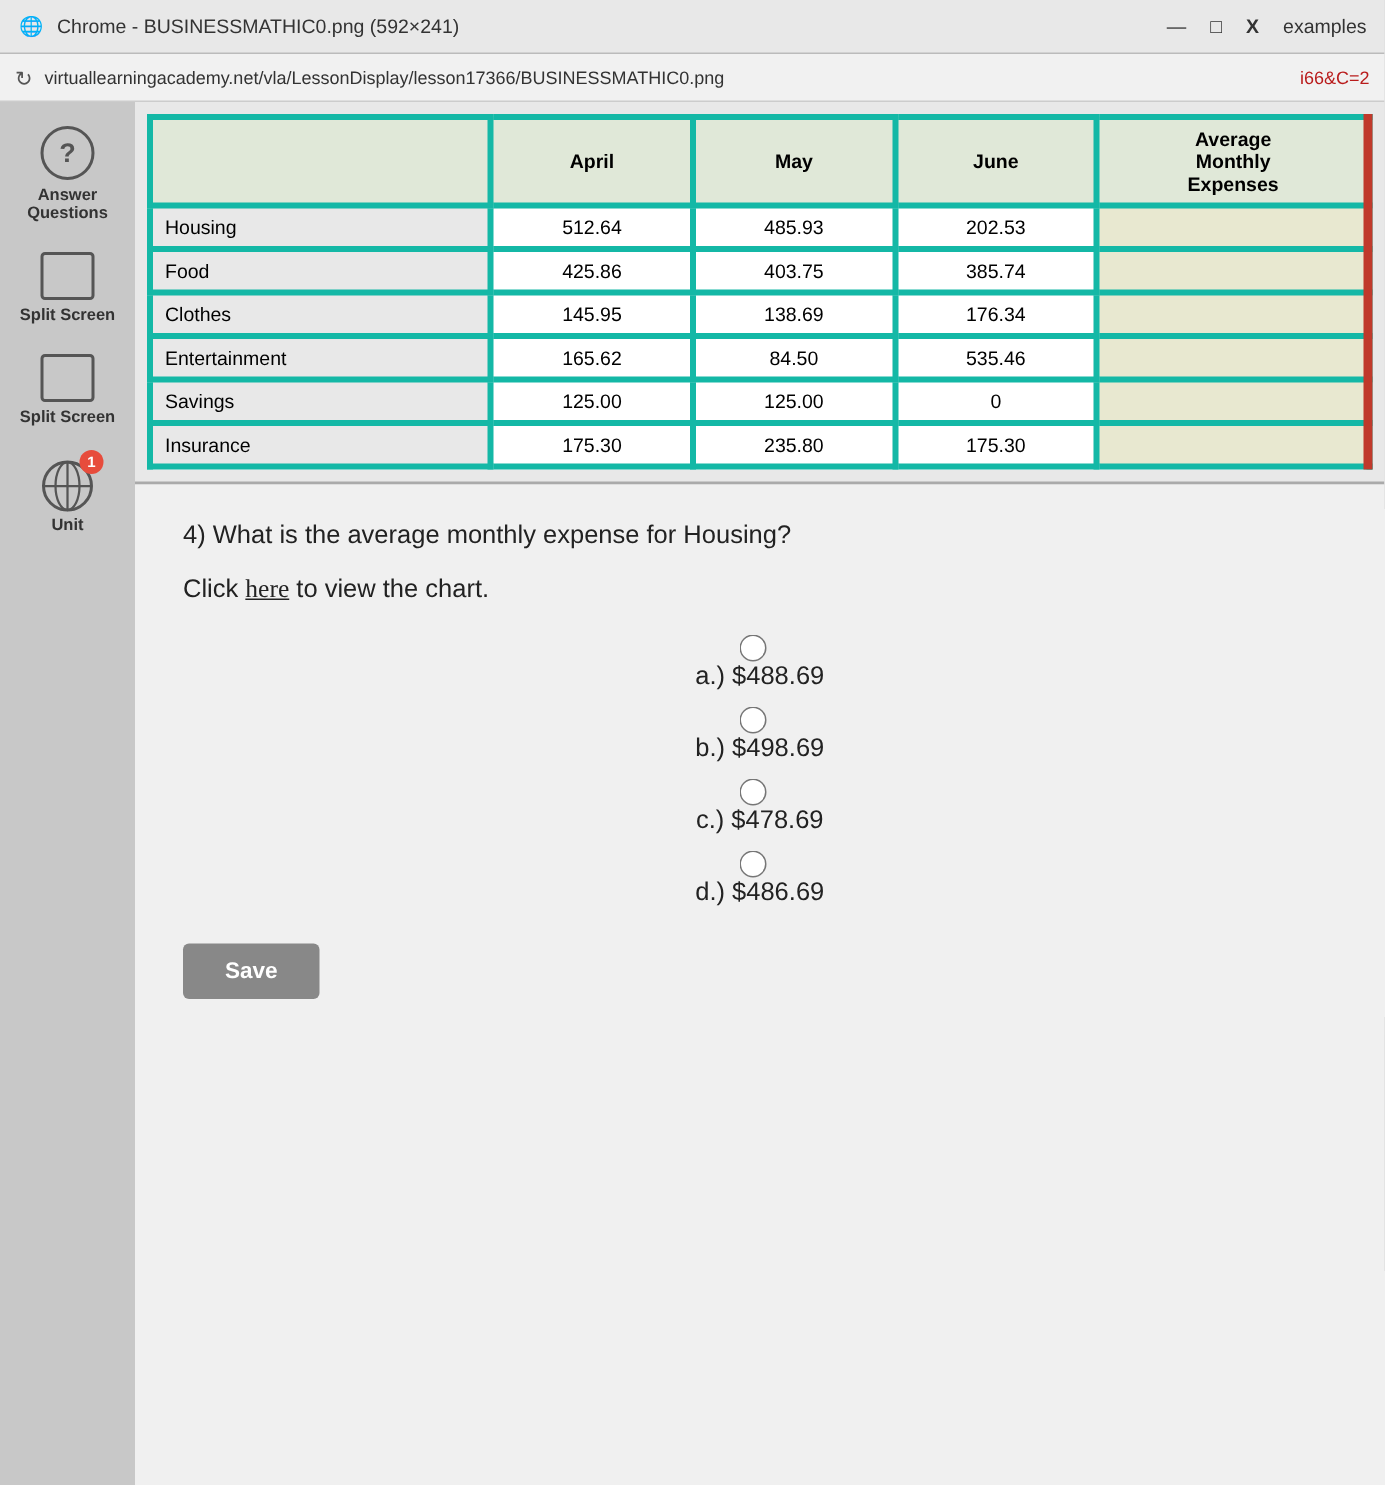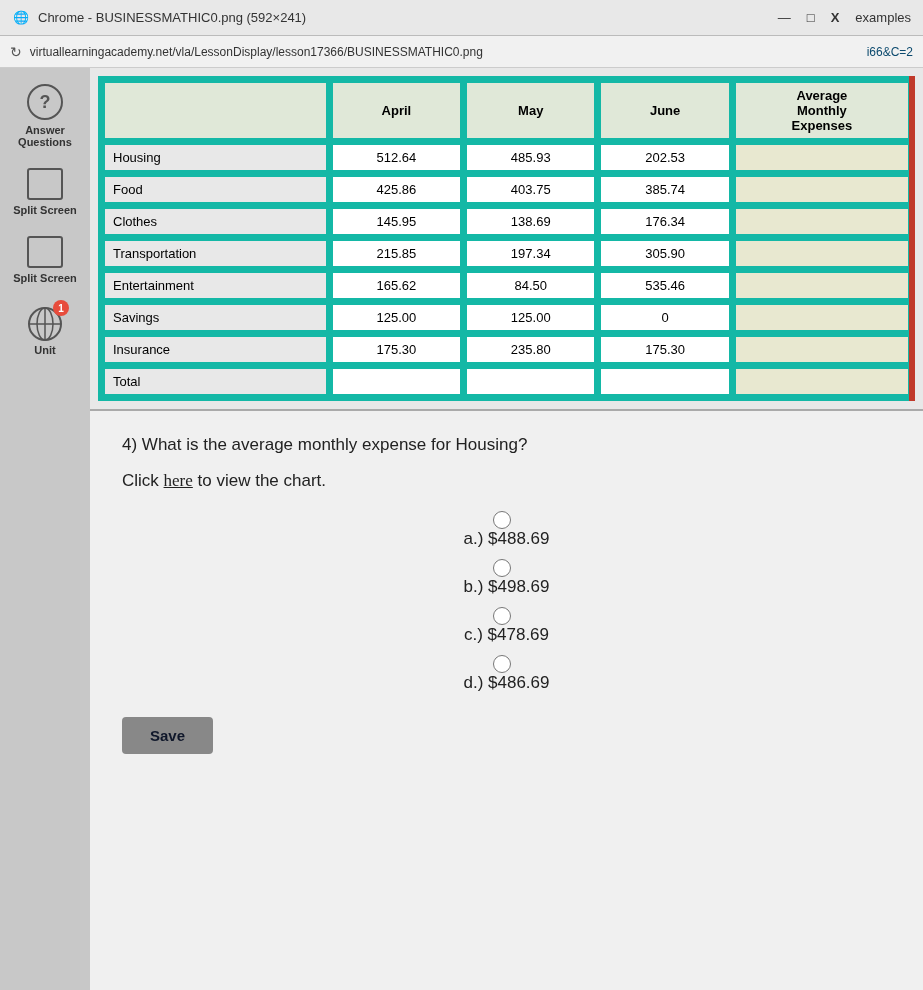--- a/index.html
+++ b/index.html
@@ -63,21 +63,21 @@
       font-size: 14px;
       color: #555;
     }
     .address-text {
       flex: 1;
       font-size: 12px;
       color: #333;
     }
     .address-extra {
       font-size: 12px;
-      color: #0c4a6e;
+      color: #b91c1c;
     }
 
     
     .main-area {
       display: flex;
       width: 923px;
       height: calc(990px - 68px);
     }
 
     
@@ -170,21 +170,21 @@
     }
 
     
     .expense-table {
       width: 100%;
       border-collapse: collapse;
       background: white;
       font-size: 13px;
     }
     .expense-table th, .expense-table td {
-      border: 7px solid #14b8a6;
+      border: 4px solid #14b8a6;
       padding: 5px 8px;
       text-align: center;
     }
     .expense-table th {
       background: #e0e8d8;
       font-weight: bold;
       font-size: 13px;
     }
     .expense-table td.row-label {
       text-align: left;
@@ -246,21 +246,21 @@
       flex-direction: column;
     }
     .options-list li input[type="radio"] {
       margin-right: 10px;
       width: 18px;
       height: 18px;
       cursor: pointer;
     }
     .save-btn {
       background: #888;
-      color: #0f172a;
+      color: #ffffff;
       border: none;
       padding: 10px 28px;
       font-size: 15px;
       border-radius: 4px;
       cursor: pointer;
       font-weight: bold;
     }
   </style>
 </head>
 <body>
@@ -351,52 +351,38 @@
                 <td class="avg-col"></td>
               </tr>
               <tr>
                 <td class="row-label">Clothes</td>
                 <td>145.95</td>
                 <td>138.69</td>
                 <td>176.34</td>
                 <td class="avg-col"></td>
               </tr>
               <tr>
-                <td class="row-label">Transportation</td>
-                <td>215.85</td>
-                <td>197.34</td>
-                <td>305.90</td>
-                <td class="avg-col"></td>
-              </tr>
-              <tr>
                 <td class="row-label">Entertainment</td>
                 <td>165.62</td>
                 <td>84.50</td>
                 <td>535.46</td>
                 <td class="avg-col"></td>
               </tr>
               <tr>
                 <td class="row-label">Savings</td>
                 <td>125.00</td>
                 <td>125.00</td>
                 <td>0</td>
                 <td class="avg-col"></td>
               </tr>
               <tr>
                 <td class="row-label">Insurance</td>
                 <td>175.30</td>
                 <td>235.80</td>
                 <td>175.30</td>
-                <td class="avg-col"></td>
-              </tr>
-              <tr>
-                <td class="row-label">Total</td>
-                <td></td>
-                <td></td>
-                <td></td>
                 <td class="avg-col"></td>
               </tr>
             </tbody>
         </table>
         <div class="red-bar"></div>
       </div>
     </div>
 
     <div class="question-area">
 

